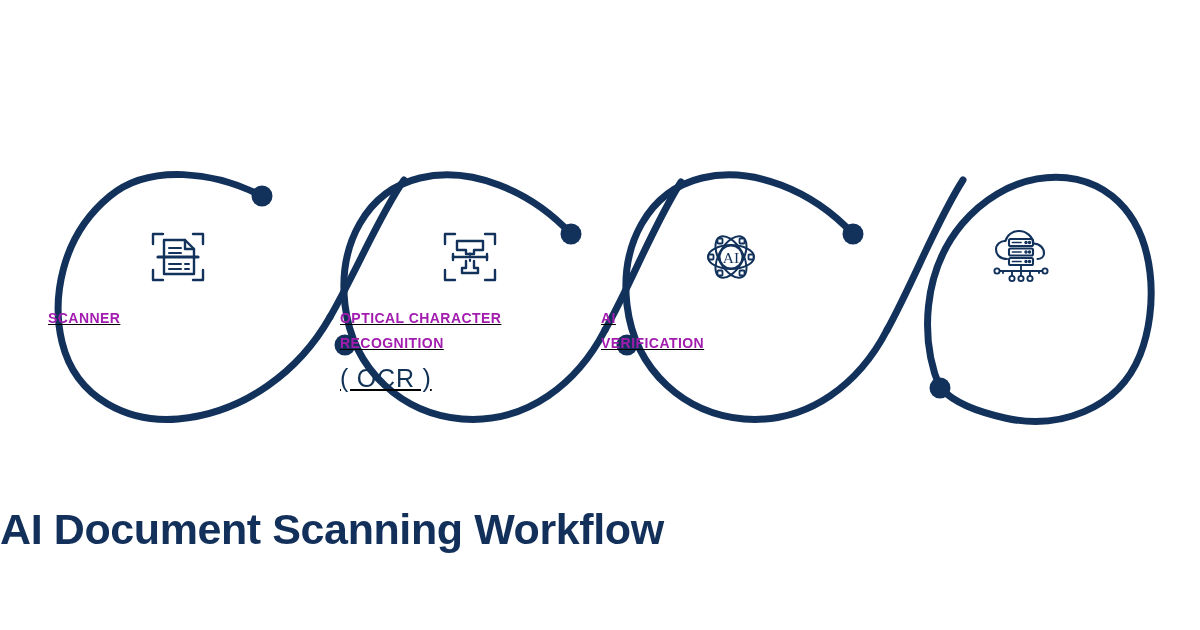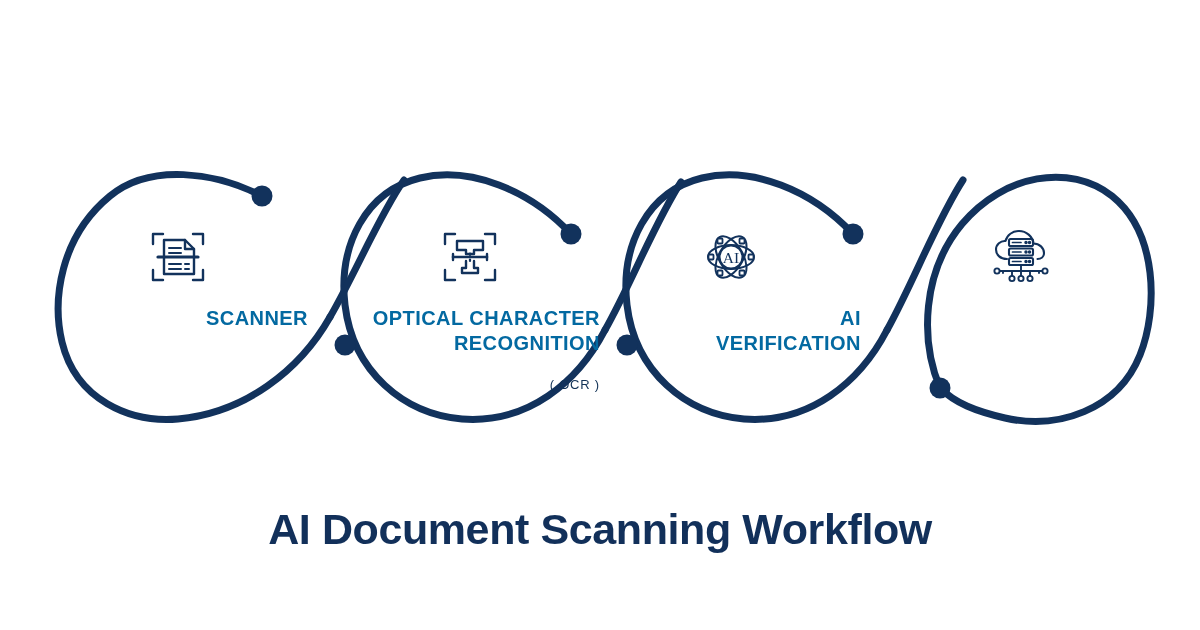--- a/index.html
+++ b/index.html
@@ -23,57 +23,57 @@
   #flow-svg {
     position: absolute;
     left: 0;
     top: 0;
     width: 1200px;
     height: 630px;
   }
   .step-block {
     position: absolute;
     width: 260px;
-    text-align: right;
+    text-align: left;
     z-index: 3;
+    text-decoration: underline;
   }
   .step-icon {
     height: 62px;
     display: flex;
     align-items: center;
     justify-content: center;
     margin: 0 auto 18px auto;
   }
   .step-label {
-    color: #0369a1;
+    color: #a21caf;
     font-weight: bold;
-    font-size: 20px;
+    font-size: 14px;
     line-height: 25px;
     letter-spacing: 0.45px;
     text-transform: uppercase;
     white-space: pre-line;
   }
   .step-sub {
     color: #123256;
-    font-size: 13px;
+    font-size: 25px;
     line-height: 25px;
     letter-spacing: 0.8px;
-    margin-top: 16px;
+    margin-top: 10px;
   }
   #s1 { left: 48px;  top: 226px; }
   #s2 { left: 340px; top: 226px; }
   #s3 { left: 601px; top: 226px; }
   #s4 { left: 892px; top: 224px; }
 
   #page-title {
     position: absolute;
     left: 0;
     top: 505px;
     width: 1200px;
-    text-align: center;
     color: #12305A;
     font-size: 43px;
     font-weight: bold;
     letter-spacing: -0.4px;
     z-index: 3;
   }
 </style>
 </head>
 <body>
 

